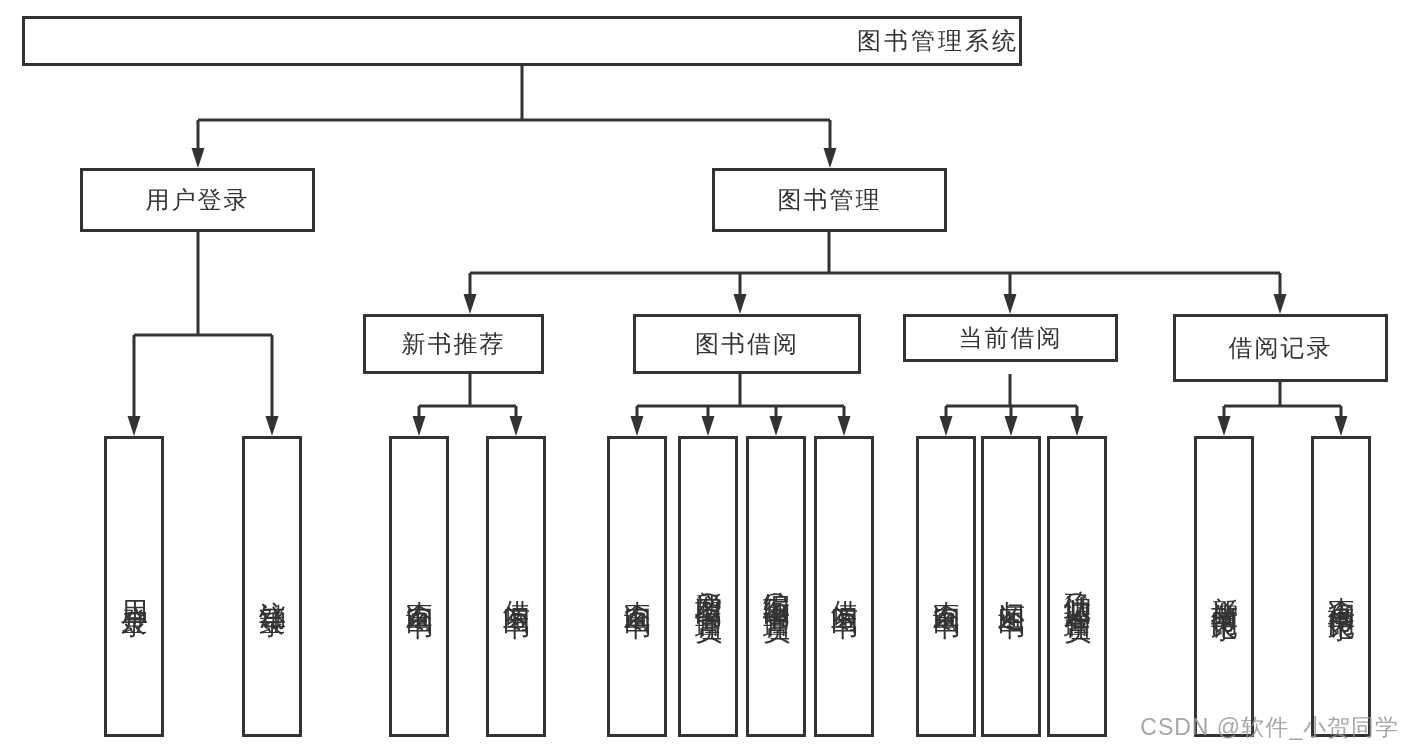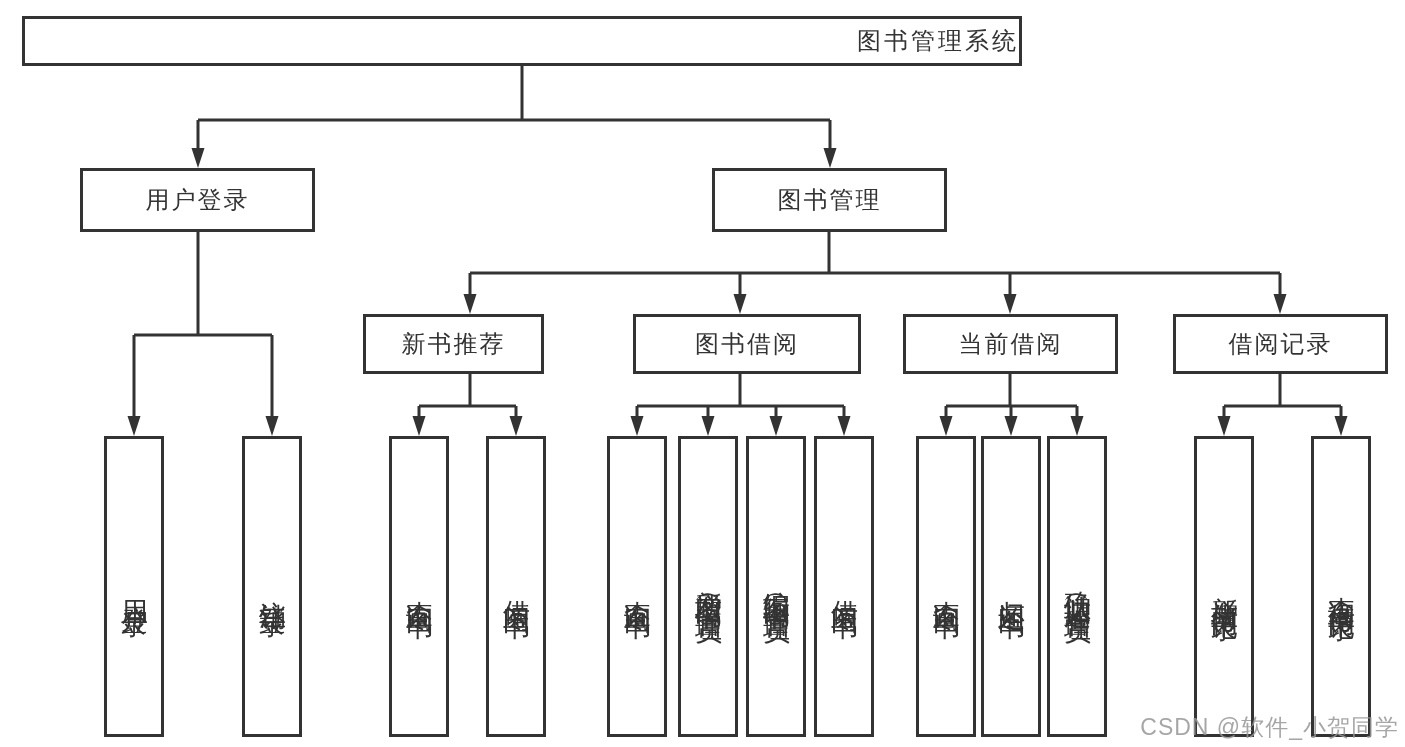--- a/index.html
+++ b/index.html
@@ -105,24 +105,24 @@
   <div class="box hbox" style="left:712px; top:168px; width:235px; height:64px;">
     <span>图书管理</span>
   </div>
 
   <div class="box hbox" style="left:363px; top:314px; width:181px; height:60px;">
     <span>新书推荐</span>
   </div>
   <div class="box hbox" style="left:633px; top:314px; width:228px; height:60px;">
     <span>图书借阅</span>
   </div>
-  <div class="box hbox" style="left:903px; top:314px; width:215px; height:60px;">
+  <div class="box hbox" style="left:903px; top:314px; width:215px; height:48px;">
     <span>当前借阅</span>
   </div>
-  <div class="box hbox" style="left:1173px; top:314px; width:215px; height:60px;">
+  <div class="box hbox" style="left:1173px; top:314px; width:215px; height:68px;">
     <span>借阅记录</span>
   </div>
 
   <div class="box vbox" style="left:104px; top:436px; width:60px; height:301px;">
     <span>用户登录</span>
   </div>
   <div class="box vbox" style="left:242px; top:436px; width:60px; height:301px;">
     <span>注销登录</span>
   </div>
 

